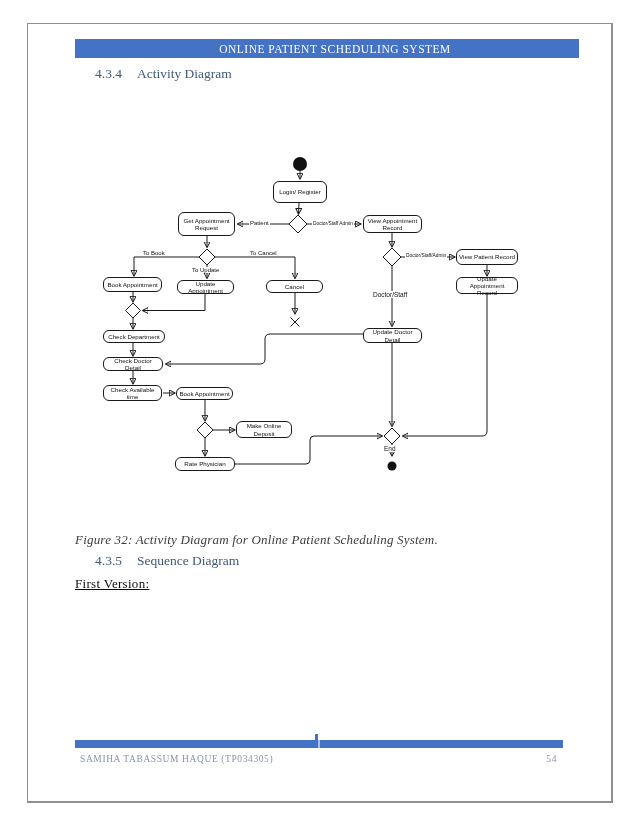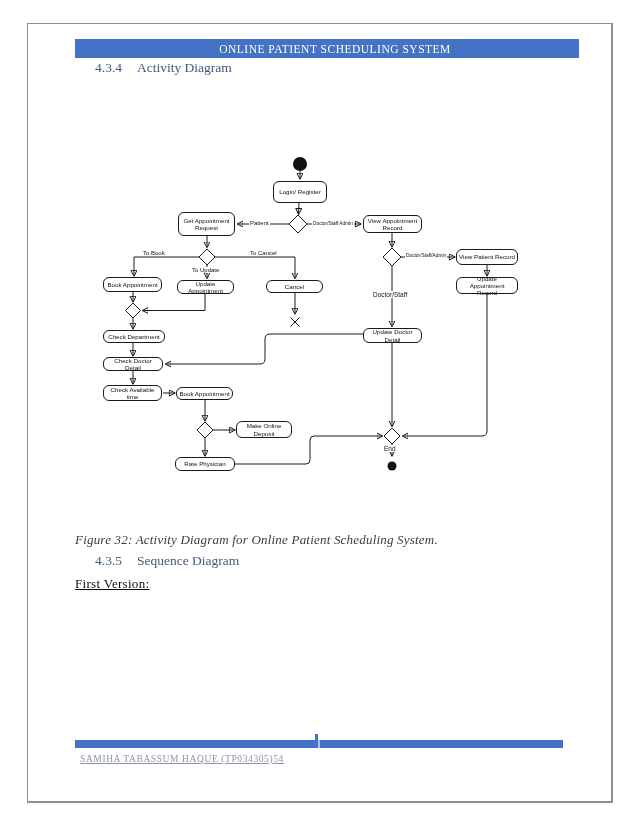--- a/index.html
+++ b/index.html
@@ -13,31 +13,31 @@
   html,body{margin:0;padding:0;background:#ffffff;}
   .page{position:relative;width:638px;height:826px;background:#fff;overflow:hidden;
         font-family:"Liberation Serif", serif;}
   .page-border{position:absolute;left:27px;top:23px;width:583px;height:777px;
         border:1px solid var(--page-border);border-right-width:2px;border-bottom-width:2px;}
   .header-bar{position:absolute;left:75px;top:39px;width:488px;height:19px;
         background:var(--header-bar);color:#fff;display:flex;align-items:center;justify-content:center;
         font-size:11.5px;letter-spacing:.5px;padding-left:16px;}
   .heading{position:absolute;left:95px;color:var(--heading);font-size:13.5px;white-space:nowrap;}
   .heading .hnum{display:inline-block;width:42px;}
-  .h1{top:60px;}
+  .h1{top:66px;}
   .h2{top:553px;}
   .caption{position:absolute;left:75px;top:532px;color:var(--caption);
         font-style:italic;font-size:13px;letter-spacing:.2px;}
   .first-version{position:absolute;left:75px;top:576px;color:#0d0d0d;font-weight:normal;
         font-size:13px;text-decoration:underline;letter-spacing:.3px;}
   .footer-bar{position:absolute;left:75px;top:740px;width:488px;height:8px;background:var(--header-bar);}
   .footer-gap{position:absolute;left:318px;top:740px;width:2px;height:8px;background:rgba(255,255,255,.55);}
   .footer-tick{position:absolute;left:315px;top:734px;width:3px;height:6px;background:var(--header-bar);}
   .footer-row{position:absolute;left:80px;top:754px;width:477px;display:flex;
-        justify-content:flex-start;color:var(--footer-text);font-size:9.5px;letter-spacing:.6px;text-decoration:underline;}
+        justify-content:space-between;color:var(--footer-text);font-size:9.5px;letter-spacing:.6px;}
   
   .diagram-svg{position:absolute;left:0;top:0;width:638px;height:826px;}
   .node{position:absolute;box-sizing:border-box;border:1px solid var(--diagram-stroke);
         border-radius:6px;background:#fff;display:flex;align-items:center;justify-content:center;
         text-align:center;font-family:"Liberation Sans", sans-serif;font-size:6.2px;line-height:1.18;
         padding:1px 2px;color:#111;}
   .elabel{position:absolute;background:#fff;font-family:"Liberation Sans", sans-serif;
         font-size:6px;color:#111;white-space:nowrap;padding:0 1px;}
   .elabel.tiny{font-size:4.8px;}
   .elabel.mid{font-size:6.5px;}

